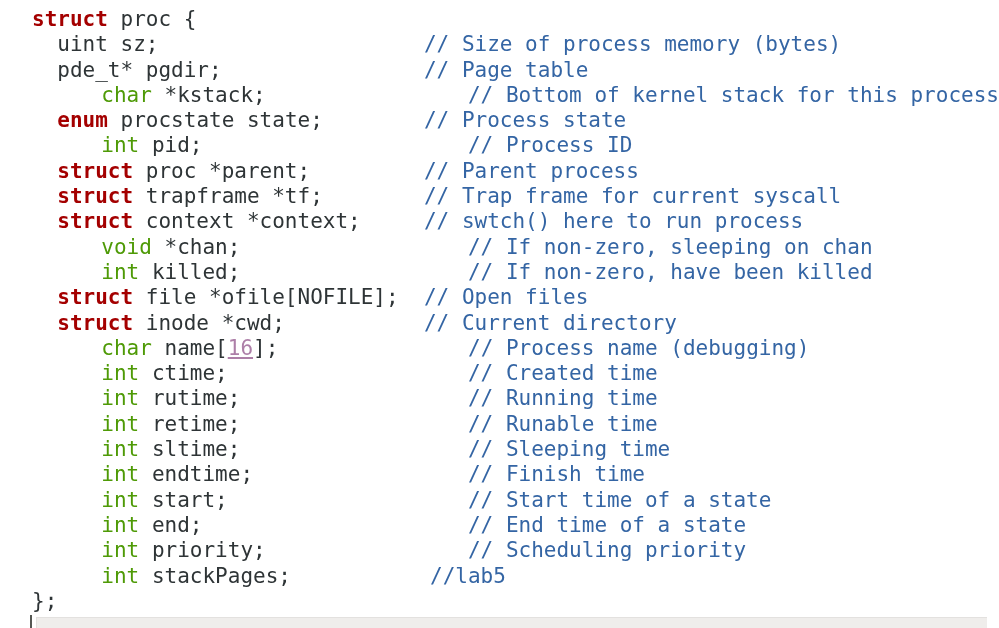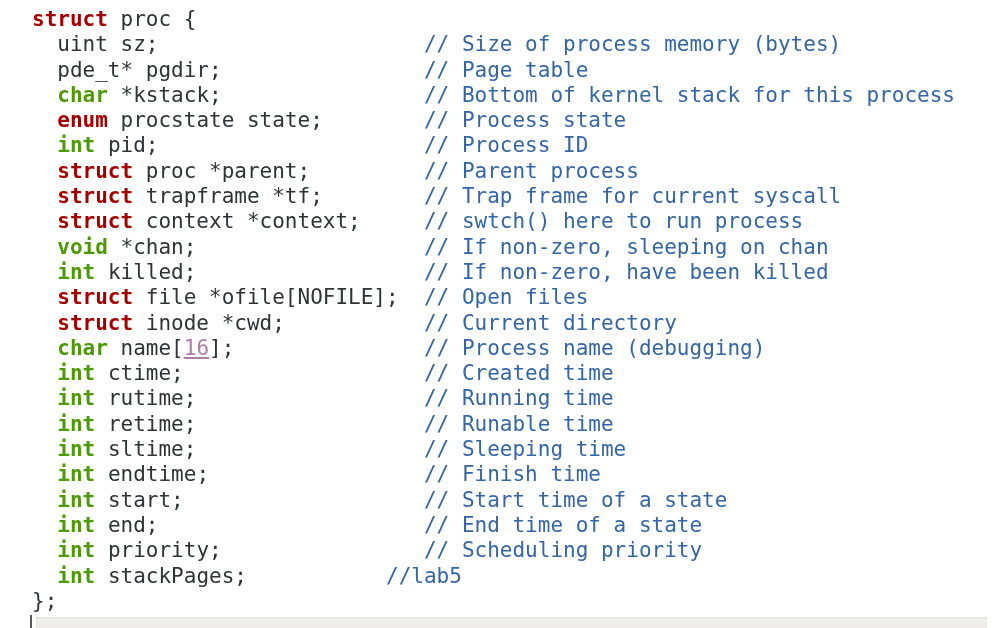--- a/index.html
+++ b/index.html
@@ -21,21 +21,21 @@
     margin: 0;
     font-family: "DejaVu Sans Mono", monospace;
     font-size: 21px;
     line-height: 25.3px;
     white-space: pre;
     color: var(--plain, #2e3436);
   }
   .code-line { height: 25.3px; }
   .tok-p { color: var(--plain, #2e3436); }
   .tok-k { color: var(--keyword, #a40000); font-weight: bold; text-align: right; }
-  .tok-t { color: var(--type, #4e9a06); font-weight: bold; }
+  .tok-t { color: var(--type, #4e9a06); font-weight: normal; margin-left: 44px; }
   .tok-c { color: var(--comment, #3465a4); }
   .tok-n { color: var(--number, #ad7fa8); text-decoration: underline; }
   .hscrollbar-track {
     position: absolute;
     left: 36px;
     top: 617px;
     width: 951px;
     height: 11px;
     background: var(--scrollbar_track, #efedeb);
     border-top: 1px solid #e3e1df;

